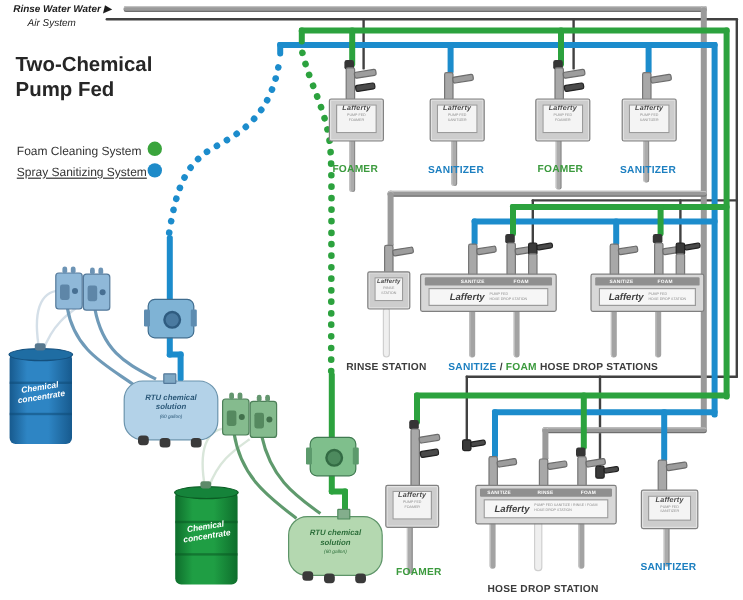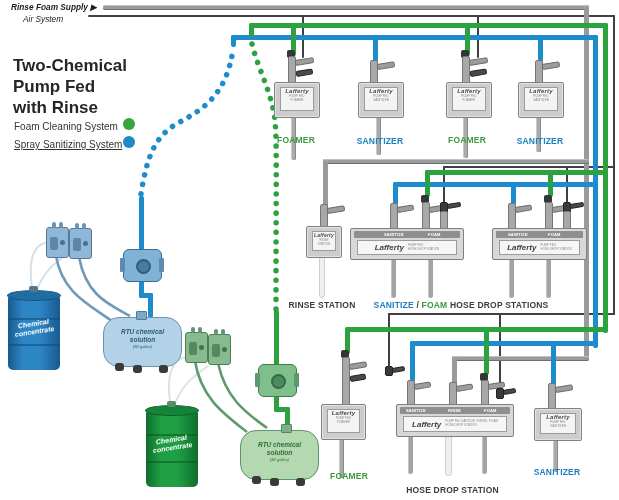--- a/index.html
+++ b/index.html
@@ -54,27 +54,26 @@
   .supply{position:absolute;font-style:italic;color:#1c1c1c;}
   .title{position:absolute;font-weight:bold;color:#262626;font-size:17px;line-height:21px;}
   .legendrow{position:absolute;font-size:10px;color:#333;}
   .dot{position:absolute;width:12px;height:12px;border-radius:50%;}
 </style>
 </head>
 <body>
 
 <div id="stage">
 
-  <div class="supply" style="left:11px;top:2px;font-size:8.3px;font-weight:bold;"><span>Rinse Foam Supply</span> <span>▶</span></div>
+  <div class="supply" style="left:11px;top:2px;font-size:8.3px;font-weight:bold;"><span>Rinse Water Water</span> <span>▶</span></div>
   <div class="supply" style="left:23px;top:14px;font-size:8.3px;">Air System</div>
 
-  <div class="title" style="left:13px;top:43px;margin-top:12px;">
+  <div class="title" style="left:13px;top:43px;">
     <div>Two-Chemical</div>
     <div>Pump Fed</div>
-    <div>with Rinse</div>
   </div>
 
   <div class="legendrow" style="left:14px;top:121px;">Foam Cleaning System</div>
   <div class="dot" style="left:123px;top:118px;background:#3aa43c;"></div>
   <div class="legendrow" style="left:14px;top:139px;text-decoration:underline;">Spray Sanitizing System</div>
   <div class="dot" style="left:123px;top:136px;background:#1e8bc9;"></div>
 
   <div class="pipe air" style="left:88px;top:15px;width:527px;height:2px;"></div>
   <div class="pipe air" style="left:613px;top:15px;width:2px;height:300px;"></div>
   <div class="pipe air" style="left:302px;top:15px;width:2px;height:43px;"></div>

